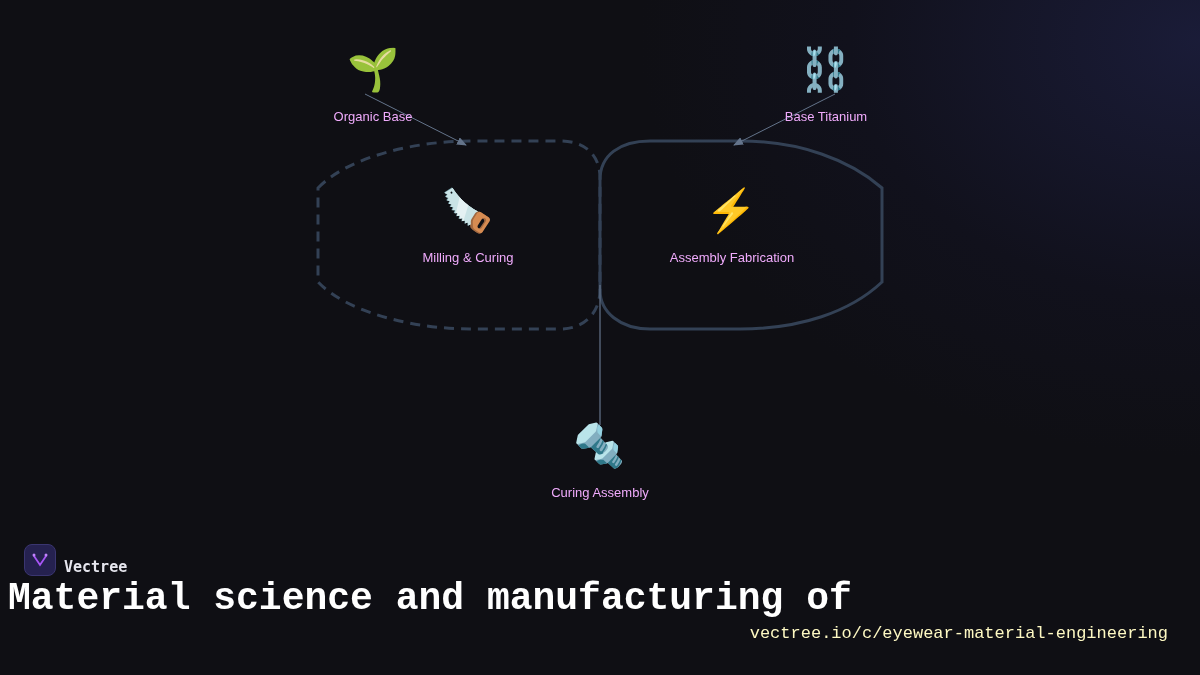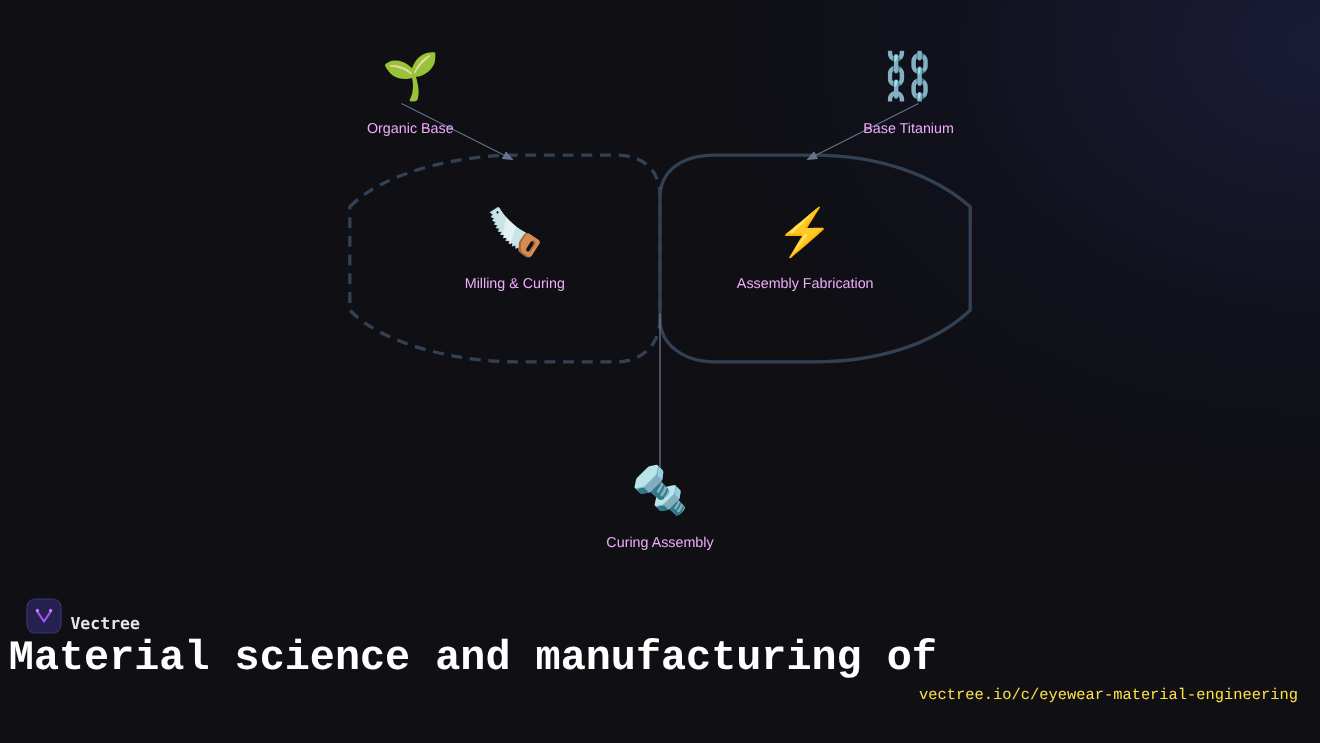--- a/index.html
+++ b/index.html
@@ -14,21 +14,21 @@
     pointer-events:none;
   }
   svg.diagram { position:absolute; left:0; top:0; }
   .node { position:absolute; transform:translateX(-50%); text-align:center; }
   .node .icon { font-size:42px; line-height:50px; display:block; }
   .node .label { font-size:13px; color:#f0abfc; white-space:nowrap; display:block; }
   .brand { position:absolute; left:24px; top:544px; display:flex; align-items:flex-end; gap:8px; }
   .brand-logo { width:32px; height:32px; border-radius:8px; background:#25214f; border:1px solid #3a3570; box-sizing:border-box; display:flex; align-items:center; justify-content:center; }
   .brand-name { font-family:"DejaVu Sans Mono", monospace; font-weight:bold; font-size:15px; color:#e6e6ee; }
   .title { position:absolute; left:8px; top:582px; font-family:"Liberation Mono", monospace; font-weight:bold; font-size:38px; line-height:33px; color:#ffffff; margin:0; }
-  .url { position:absolute; right:20px; top:624px; font-family:"Liberation Mono", monospace; font-size:14px; color:#fde047; }
+  .url { position:absolute; right:32px; top:624px; font-family:"Liberation Mono", monospace; font-size:17px; color:#fef9c3; }
 </style>
 </head>
 <body>
 
 <div class="bg-glow"></div>
 
 <svg class="diagram" width="1200" height="675">
   <defs>
     <marker id="arr" markerWidth="10" markerHeight="8" refX="9" refY="4" orient="auto" markerUnits="userSpaceOnUse">
       <path d="M0,0 L10,4 L0,8 z" fill="#64748b"></path>

